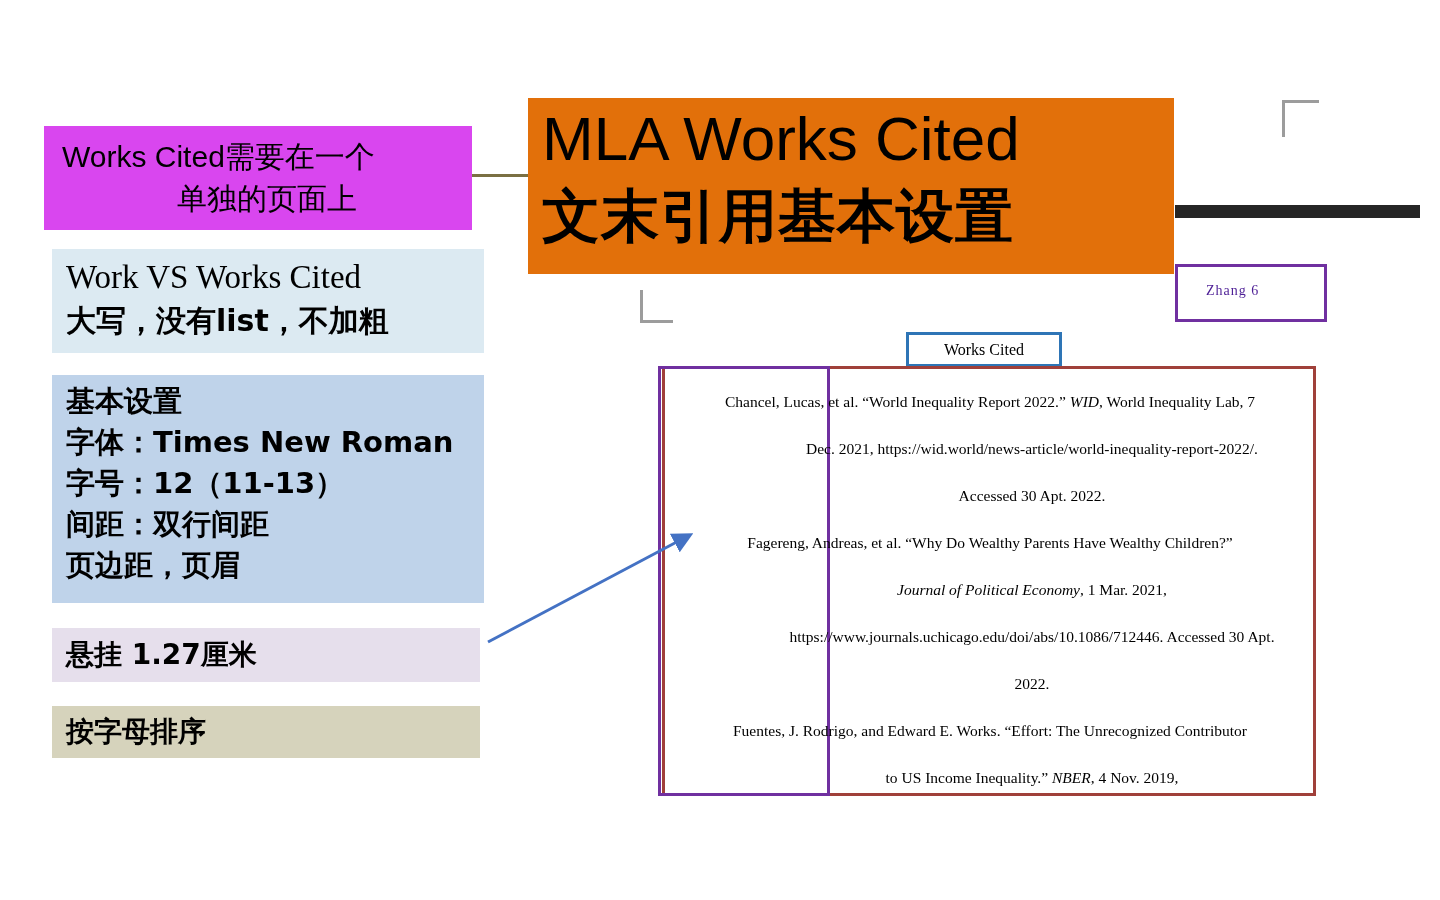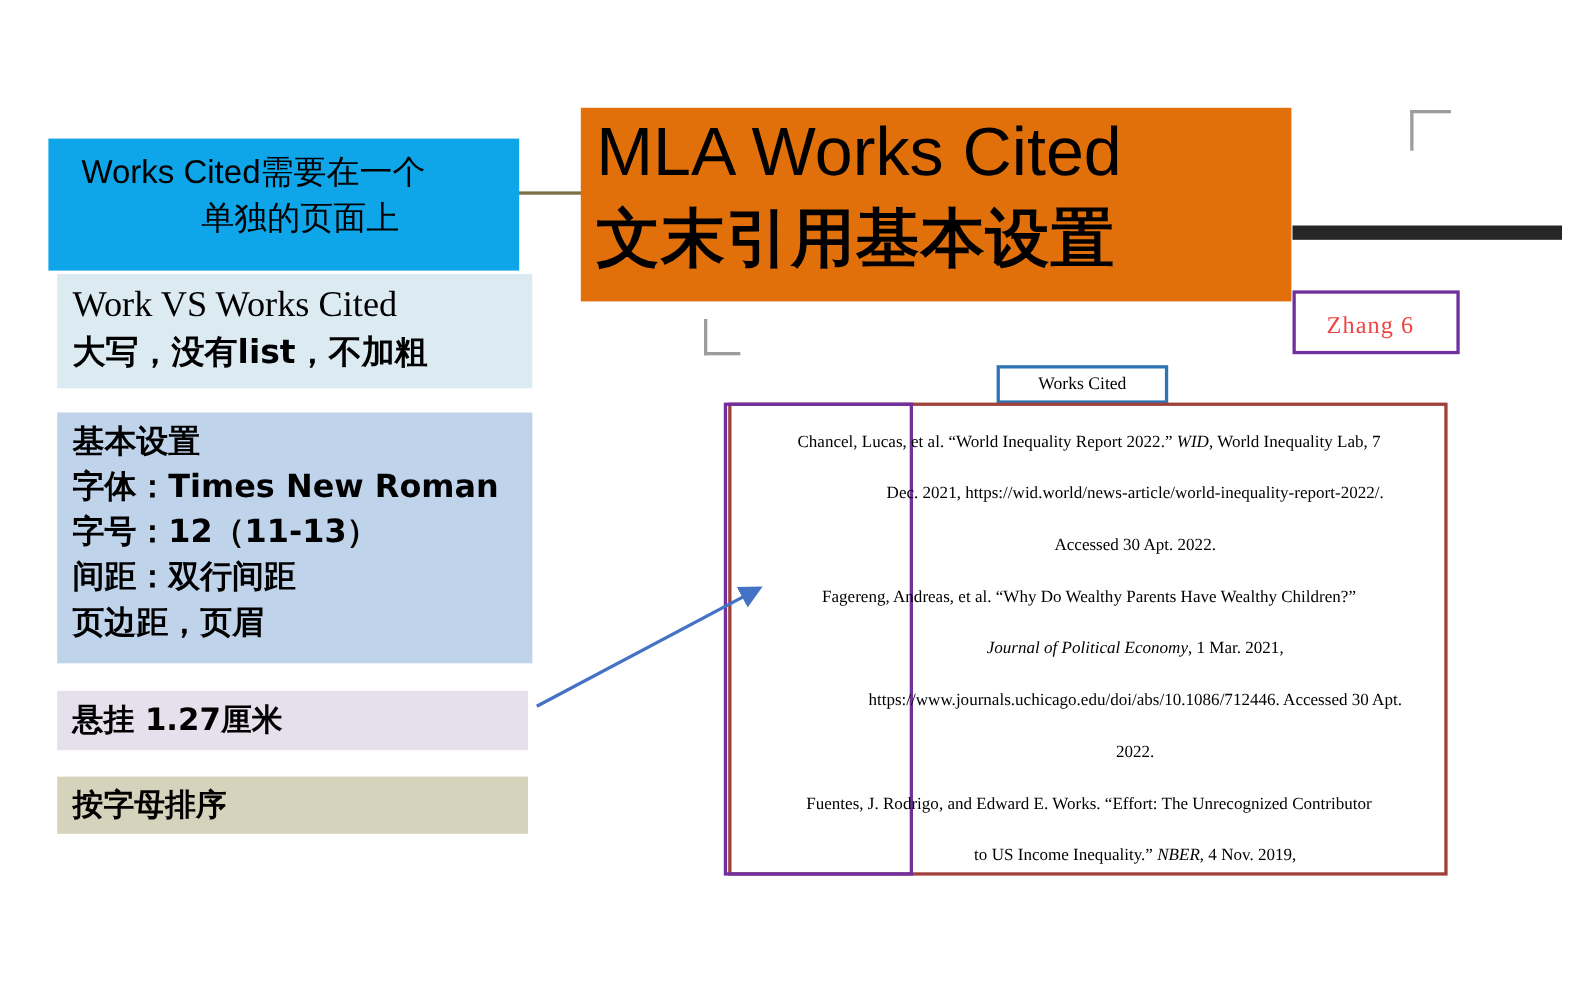--- a/index.html
+++ b/index.html
@@ -81,23 +81,23 @@
   
   .box {
     position: absolute;
     box-sizing: border-box;
   }
 
   #box-1 {
     left: 44px;
     top: 126px;
     width: 428px;
-    height: 120px;
-    background: #0ea5e9;
-    padding: 10px 0 0 30px;
+    height: 104px;
+    background: #d946ef;
+    padding: 10px 0 0 18px;
   }
   #box-1 .l1 {
     font-size: 30px;
     line-height: 42px;
     color: #000;
   }
   #box-1 .l2 {
     font-size: 30px;
     line-height: 42px;
     color: #000;
@@ -179,22 +179,22 @@
     position: absolute;
     left: 1175px;
     top: 264px;
     width: 152px;
     height: 58px;
     border: 3px solid #7030A0;
     box-sizing: border-box;
   }
   #doc-page-number .pn-inner {
     font-family: "Liberation Serif", serif;
-    font-size: 22px;
-    color: #ef4444;
+    font-size: 14px;
+    color: #4c1d95;
     padding: 16px 0 0 28px;
     letter-spacing: 1px;
   }
 
   #wc-heading-box {
     position: absolute;
     left: 906px;
     top: 332px;
     width: 156px;
     height: 35px;

